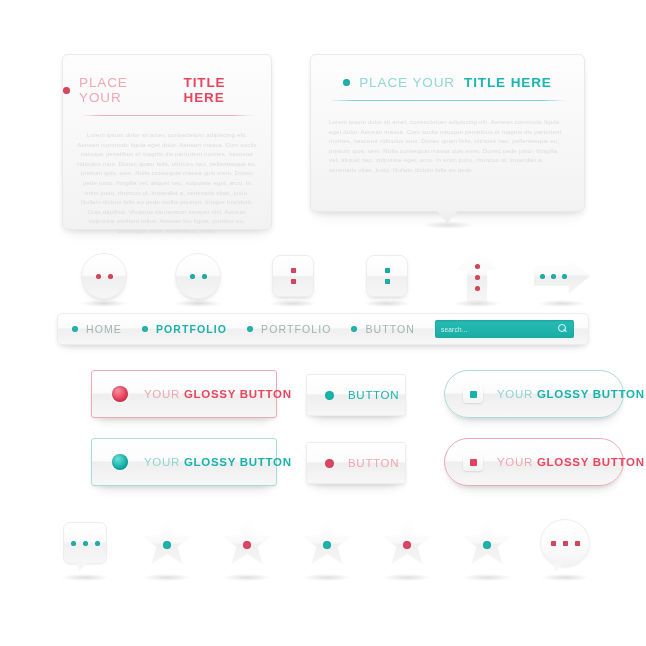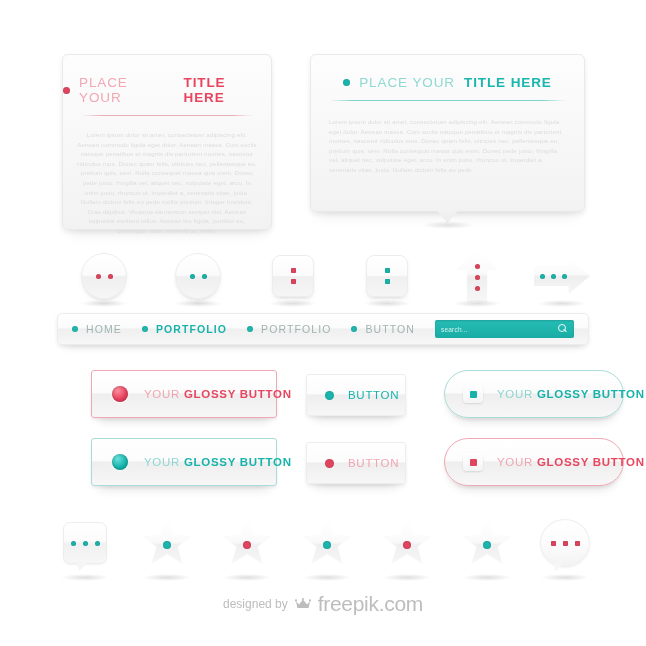--- a/index.html
+++ b/index.html
@@ -482,26 +482,14 @@
           <span class="dot dot-red sq"></span>
           <span class="dot dot-red sq"></span>
         </div>
         <div class="tail-s"></div>
       </div>
       <div class="ground"></div>
     </div>
 
   </div>
 
-  <div id="footer">
-    <span id="footer-designed">designed by</span>
-    <span class="crown">
-      <svg width="16" height="12" viewBox="0 0 16 12">
-        <path d="M1 3 L4 6.5 L8 1.5 L12 6.5 L15 3 L13.6 10 L2.4 10 Z" fill="#bdbdbd"></path>
-        <circle cx="1" cy="2.4" r="1.1" fill="#bdbdbd"></circle>
-        <circle cx="8" cy="1.1" r="1.1" fill="#bdbdbd"></circle>
-        <circle cx="15" cy="2.4" r="1.1" fill="#bdbdbd"></circle>
-      </svg>
-    </span>
-    <span id="footer-brand">freepik.com</span>
-  </div>
 
 </div>
 
 </body></html>

